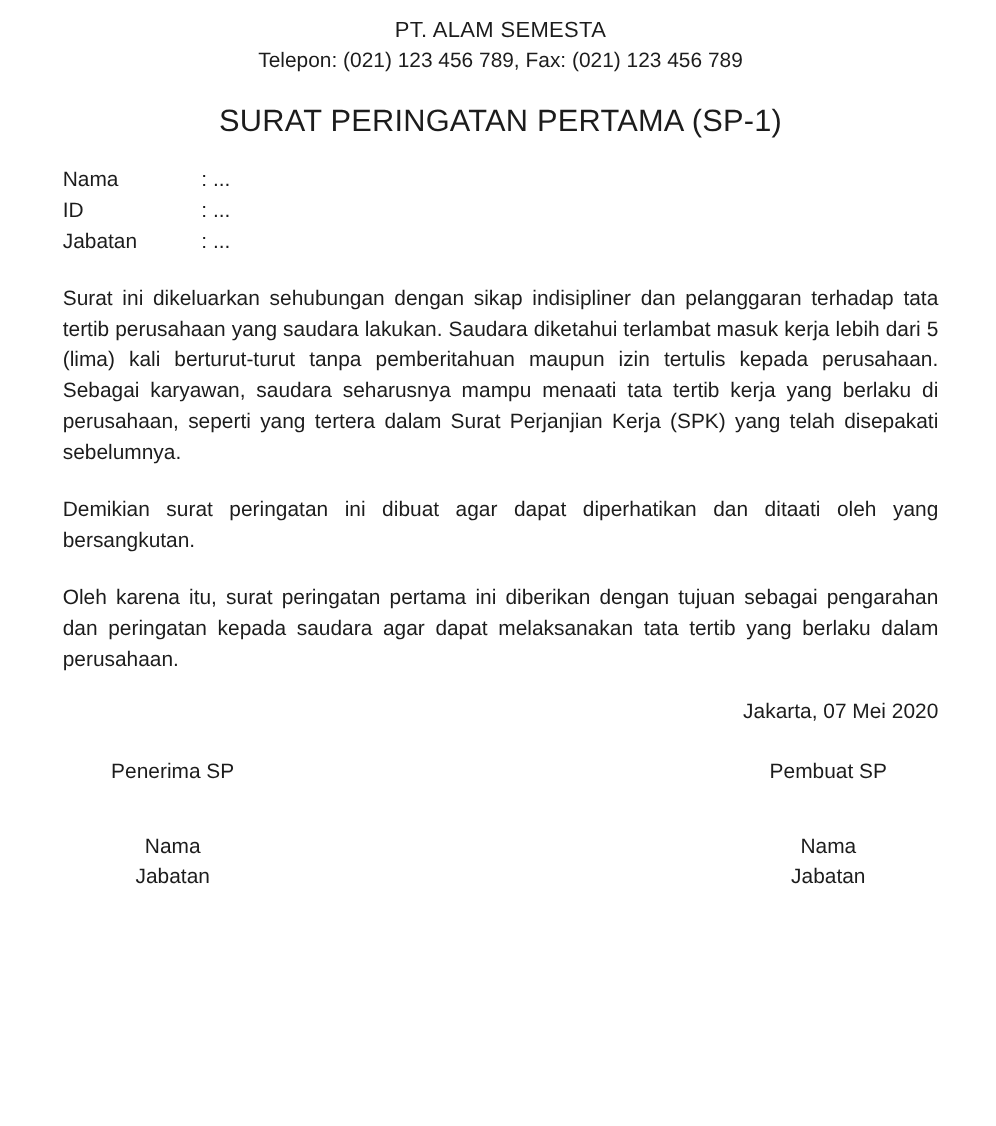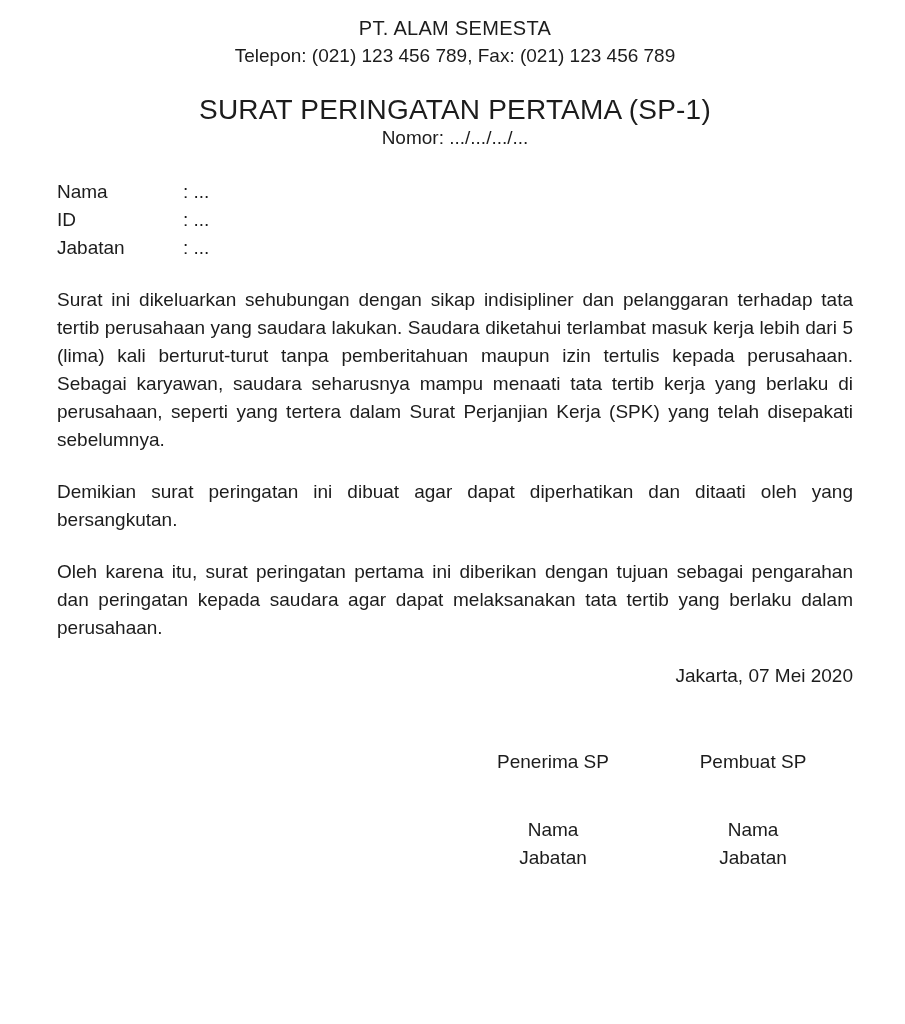--- a/index.html
+++ b/index.html
@@ -54,22 +54,22 @@
   .para {
     text-align: justify;
     margin: 24px 0 0 0;
   }
   .date-line {
     text-align: right;
     margin-top: 20px;
   }
   .signatures {
     display: flex;
-    justify-content: flex-end;
-    margin-top: 58px;
+    justify-content: space-between;
+    margin-top: 26px;
   }
   .sig-col {
     width: 200px;
     text-align: center;
   }
   .sig-names {
     margin-top: 40px;
   }
 </style>
 </head>
@@ -77,21 +77,20 @@
 
 <div class="page">
 
   <header class="letterhead">
     <div class="company-name">PT. ALAM SEMESTA</div>
     <div>Telepon: (021) 123 456 789, Fax: (021) 123 456 789</div>
   </header>
 
   <section class="title-block">
     <div class="letter-title">SURAT PERINGATAN PERTAMA (SP-1)</div>
-    <div>Nomor: .../.../.../...</div>
   </section>
 
 
   <div class="fields">
     <div class="field-row">
       <span class="field-label">Nama</span>
       <span class="field-value">: ...</span>
     </div>
     <div class="field-row">
       <span class="field-label">ID</span>

